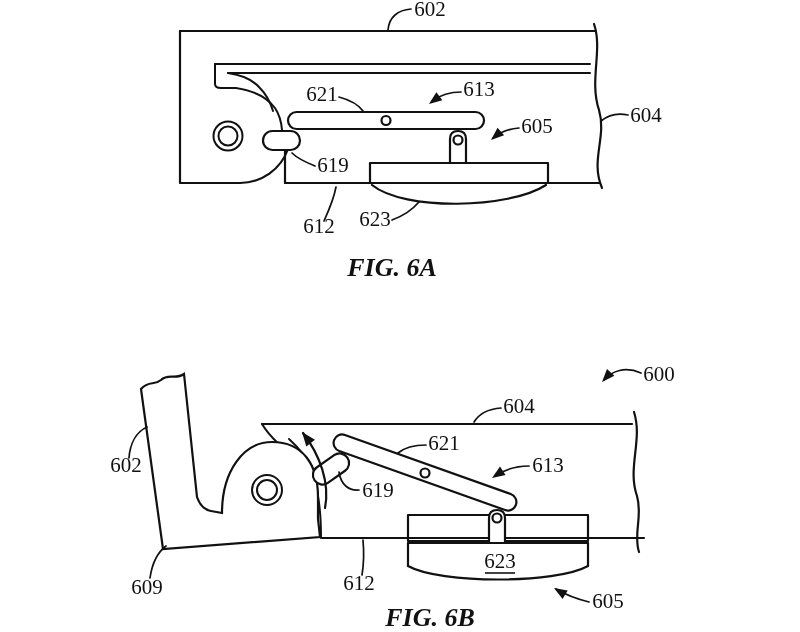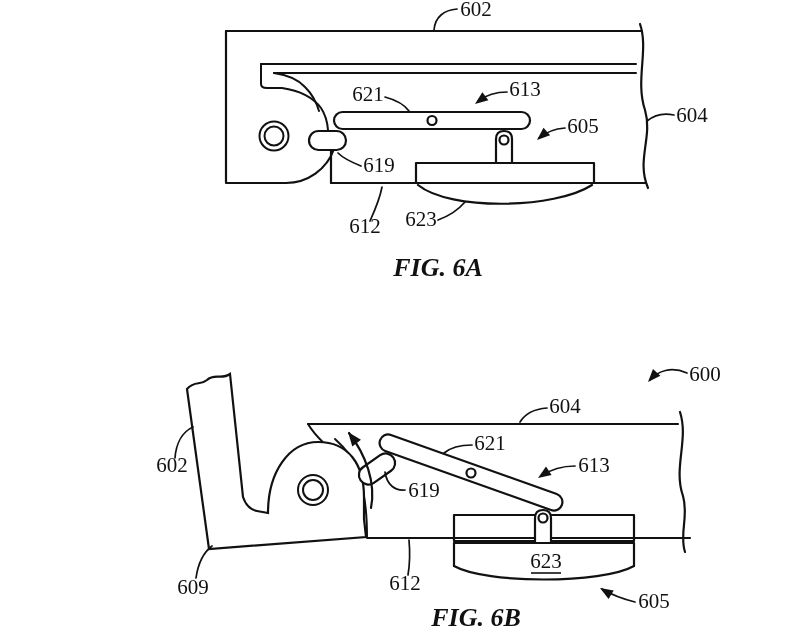--- a/index.html
+++ b/index.html
@@ -1,17 +1,17 @@
 <!DOCTYPE html>
 <html style="--ink: #111111; --bg: #ffffff;"><head>
 <meta charset="utf-8">
 <style>
   :root { --ink: #111111; --bg: #ffffff; }
   html, body { margin: 0; padding: 0; background: var(--bg); }
-  .stage { width: 748px; height: 632px; position: relative; background: var(--bg); overflow: hidden; margin-left: 46px; }
+  .stage { width: 748px; height: 632px; position: relative; background: var(--bg); overflow: hidden; }
   svg { display: block; }
   .ln { fill: none; stroke: var(--ink); stroke-width: 2.2; stroke-linecap: round; stroke-linejoin: round; }
   .thin { stroke-width: 2; }
   .wfill { fill: var(--bg); stroke: var(--ink); stroke-width: 2.2; }
   .leader { fill: none; stroke: var(--ink); stroke-width: 1.7; stroke-linecap: round; }
   .ah { fill: var(--ink); stroke: none; }
   .reflabel {
     font-family: "Liberation Serif", "DejaVu Serif", serif;
     font-size: 21px; fill: var(--ink);
   }

